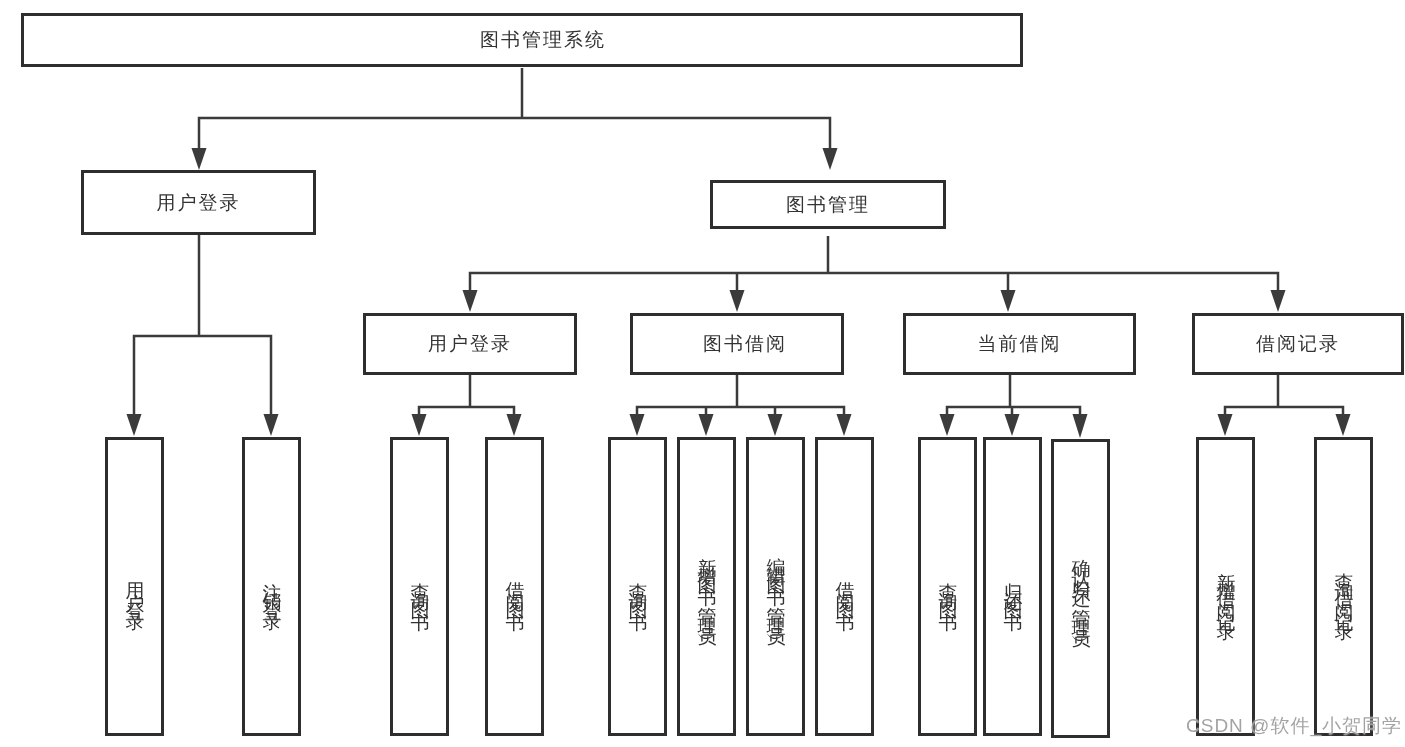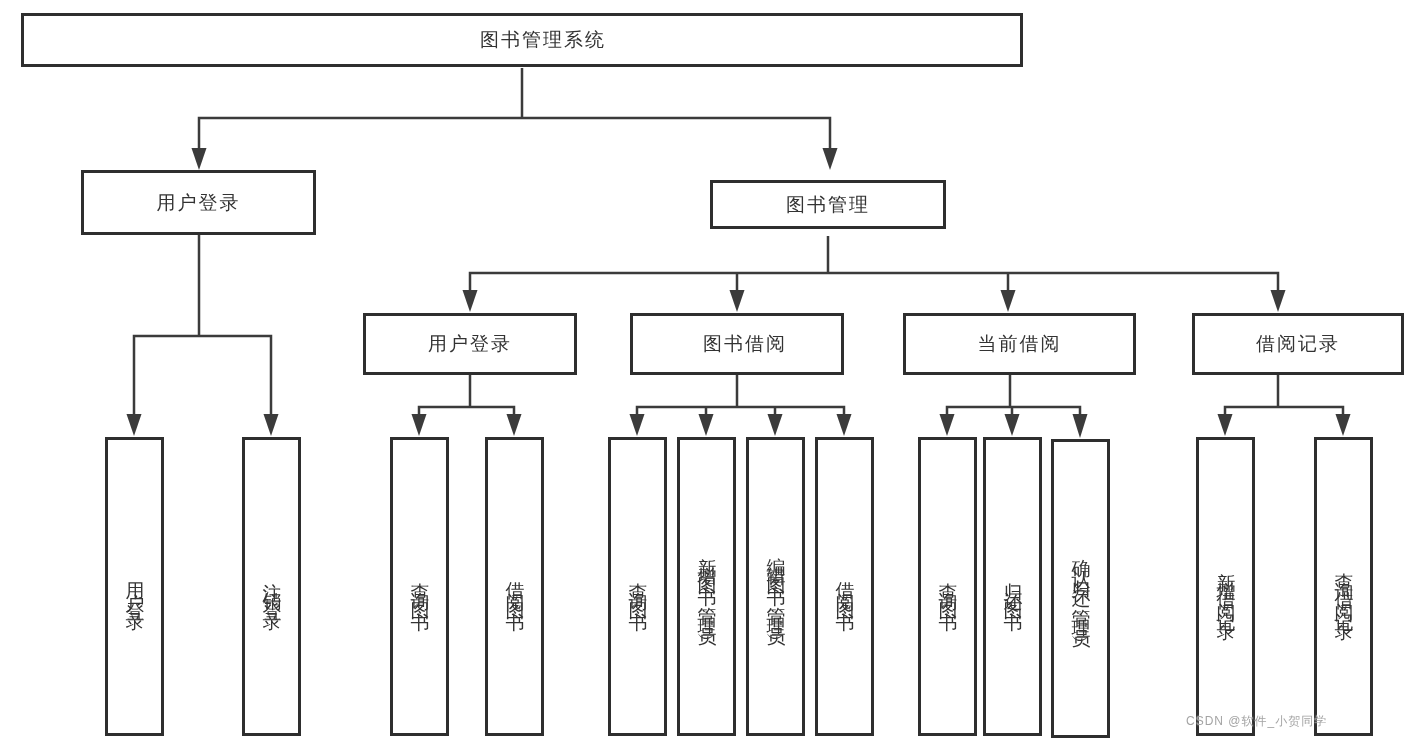--- a/index.html
+++ b/index.html
@@ -36,21 +36,21 @@
     text-orientation: mixed;
     font-size: 19px;
     line-height: 1.2;
     letter-spacing: 10px;
     white-space: nowrap;
   }
   .watermark {
     position: absolute;
     left: 1186px;
     top: 713px;
-    font-size: 12px;
+    font-size: 19px;
     letter-spacing: 1px;
     color: rgba(158, 158, 158, 0.95);
     white-space: nowrap;
     z-index: 5;
     text-shadow: 0 0 2px #ffffff;
   }
 </style>
 </head>
 <body>
 

